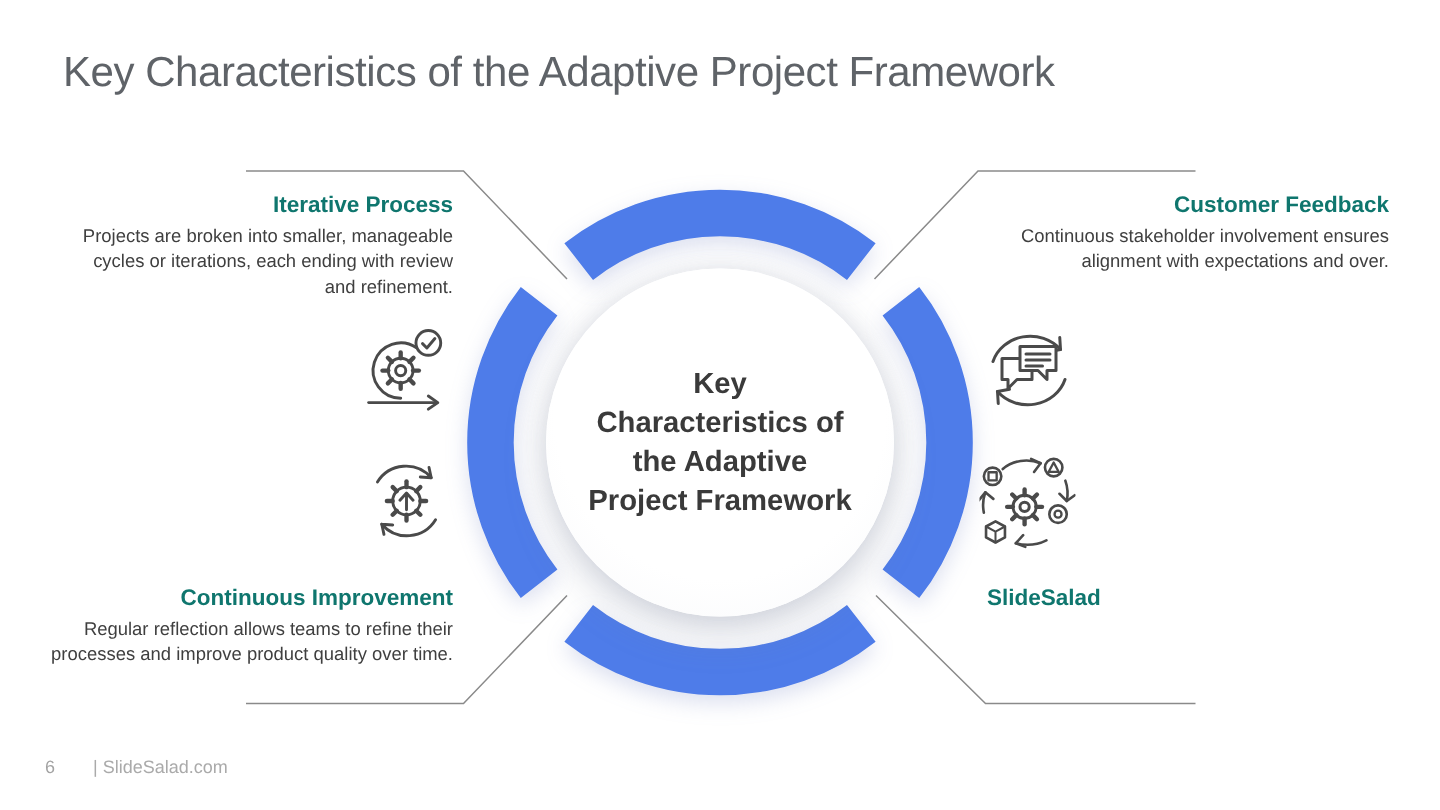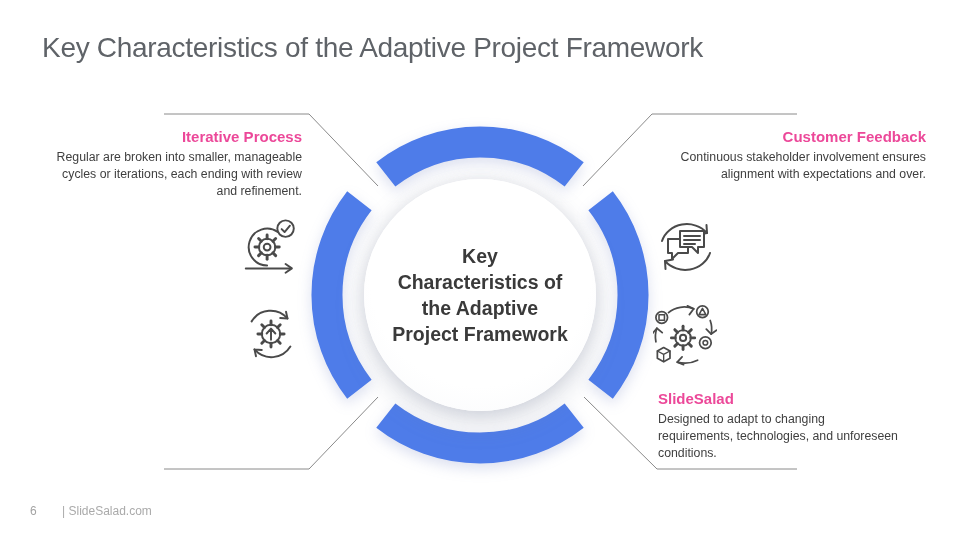--- a/index.html
+++ b/index.html
@@ -18,21 +18,21 @@
     position:absolute;left:364px;top:179px;width:232px;height:232px;border-radius:50%;
     background:radial-gradient(circle at 50% 42%, #ffffff 62%, #f7f8fa 100%);
     box-shadow:0 10px 28px rgba(120,130,155,0.32), 0 0 14px rgba(140,150,165,0.16);
     display:flex;align-items:center;justify-content:center;
   }
   .center-label{
     width:180px;text-align:center;font-size:19.5px;line-height:26px;
     font-weight:700;color:#3a3a3a;
   }
   .section{position:absolute;}
-  .section .sec-title{font-size:15px;font-weight:700;color:#ec4899;margin:0 0 4px 0;}
+  .section .sec-title{font-size:15px;font-weight:700;color:#0f766e;margin:0 0 4px 0;}
   .section .sec-desc{font-size:12.3px;line-height:1.38;color:#3f3f3f;margin:0;}
   .section-tl{left:50px;top:128px;width:252px;text-align:right;}
   .section-tr{left:658px;top:128px;width:268px;text-align:right;}
   .section-bl{left:26px;top:390px;width:276px;text-align:right;}
   .section-br{left:658px;top:390px;width:240px;text-align:left;}
   .icon{position:absolute;}
   .footer-left{
     position:absolute;left:30px;top:504px;font-size:12px;color:#aaaaaa;
   }
   .footer-left .page-num{margin-right:22px;color:#a3a3a3;}
@@ -64,32 +64,35 @@
       <path d="M79.4,294.2 A153,153 0 0 1 79.4,105.8"></path>
     </g>
   </svg>
 
   <div class="inner-circle">
     <div class="center-label">Key Characteristics of the Adaptive Project Framework</div>
   </div>
 
   <div class="section section-tl">
     <div class="sec-title">Iterative Process</div>
-    <p class="sec-desc">Regular are broken into smaller, manageable cycles or iterations, each ending with review and refinement.</p>
+    <p class="sec-desc">Projects are broken into smaller, manageable cycles or iterations, each ending with review and refinement.</p>
   </div>
 
   <div class="section section-tr">
     <div class="sec-title">Customer Feedback</div>
     <p class="sec-desc">Continuous stakeholder involvement ensures alignment with expectations and over.</p>
   </div>
 
+  <div class="section section-bl">
+    <div class="sec-title">Continuous Improvement</div>
+    <p class="sec-desc">Regular reflection allows teams to refine their processes and improve product quality over time.</p>
+  </div>
 
   <div class="section section-br">
     <div class="sec-title">SlideSalad</div>
-    <p class="sec-desc">Designed to adapt to changing requirements, technologies, and unforeseen conditions.</p>
   </div>
 
   <svg class="icon" style="left:238px;top:216px" width="66" height="66" viewBox="0 0 68 68">
     <g fill="none" stroke="#4a4a4a" stroke-width="2" stroke-linecap="round" stroke-linejoin="round">
       <path d="M40.9,16.4 A19,19 0 1 0 30,51"></path>
       <path d="M8,54 H54"></path>
       <path d="M49,49.5 L55.5,54 L49,58.5"></path>
       <circle cx="49" cy="13" r="8.5"></circle>
       <path d="M45,13.5 L48,16.5 L53.5,10"></path>
       <circle cx="30" cy="32" r="8.5"></circle>

